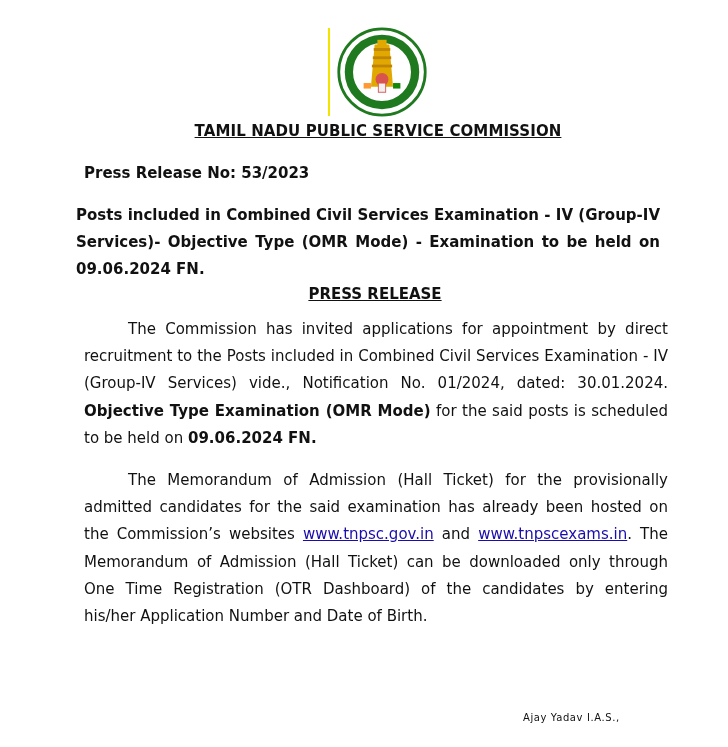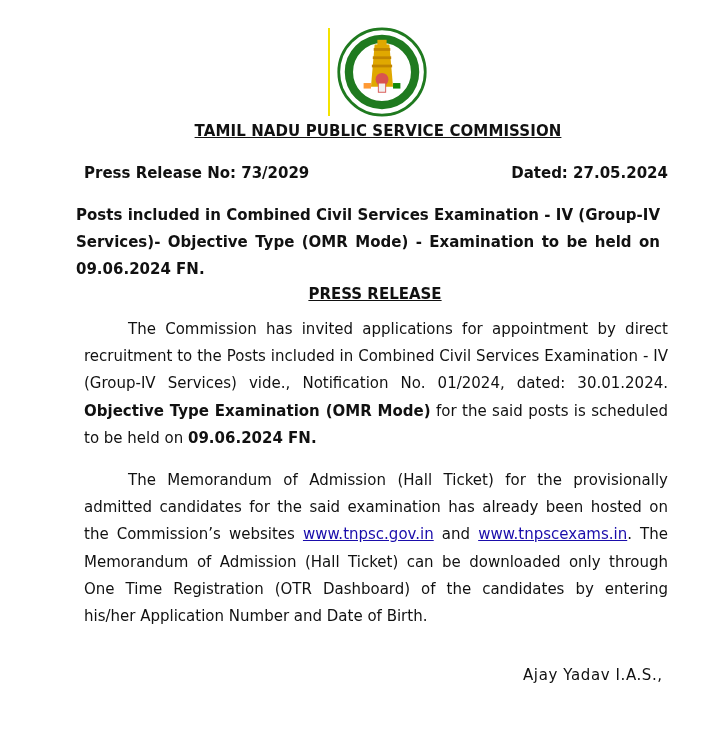--- a/index.html
+++ b/index.html
@@ -15,21 +15,21 @@
     .subject { position: absolute; top: 202px; left: 76px; width: 584px; font-weight: bold;
                font-size: 15px; line-height: 27px; text-align: justify; text-align-last: left; }
     .pr-heading { position: absolute; top: 285px; left: 0; width: 750px; text-align: center;
                   font-weight: bold; font-size: 15px; text-decoration: underline; }
     .para { position: absolute; left: 84px; width: 584px; font-size: 15px; line-height: 27.2px;
             text-align: justify; text-indent: 44px; }
     .para1 { top: 316px; }
     .para2 { top: 467px; }
     .para b { font-weight: bold; }
     .link { color: #1a0dab; text-decoration: underline; }
-    .sig-name { position: absolute; top: 666px; left: 523px; font-size: 15px; letter-spacing: 0.6px; }
+    .sig-name { position: absolute; top: 712px; left: 523px; font-size: 10px; letter-spacing: 0.6px; }
     .sig-title { position: absolute; top: 754px; left: 463px; font-size: 15px; }
   </style>
 </head>
 <body>
 
 <div class="logo-wrap">
   <div class="yellow-line"></div>
   <svg class="logo" viewBox="0 0 100 100">
     <circle cx="50" cy="50" r="47" fill="#ffffff" stroke="#1f7a1f" stroke-width="3"></circle>
     <circle cx="50" cy="50" r="36" fill="#ffffff" stroke="#1f7a1f" stroke-width="9"></circle>
@@ -44,22 +44,21 @@
     <rect x="46" y="62" width="8" height="10" fill="#f1f1f1" stroke="#d9534f" stroke-width="1"></rect>
 
     <rect x="30" y="62" width="8" height="6" fill="#ff9933"></rect>
     <rect x="62" y="62" width="8" height="6" fill="#138808"></rect>
   </svg>
 </div>
 
 <div class="title">TAMIL NADU PUBLIC SERVICE COMMISSION</div>
 
 <div class="ref-row">
-  <span>Press Release No: 73/2029</span>
-  <span>Dated: 27.05.2024</span>
+  <span>Press Release No: 53/2023</span>
 </div>
 
 <div class="subject">Posts included in Combined Civil Services Examination - IV (Group-IV Services)- Objective Type (OMR Mode) - Examination  to be held on 09.06.2024 FN.</div>
 
 <div class="pr-heading">PRESS RELEASE</div>
 
 <div class="para para1"><span>The Commission has invited applications for appointment by direct recruitment to the Posts included in Combined Civil Services Examination - IV (Group-IV Services) vide., Notification No. 01/2024, dated: 30.01.2024. </span><b>Objective Type Examination (OMR Mode)</b><span> for the said posts is scheduled to be held on </span><b>09.06.2024 FN.</b></div>
 
 <div class="para para2"><span>The Memorandum of Admission (Hall Ticket) for the provisionally admitted candidates for the said examination has already been hosted on the Commission’s websites </span><a class="link">www.tnpsc.gov.in</a><span> and </span><a class="link">www.tnpscexams.in</a><span>. The Memorandum of Admission (Hall Ticket) can be downloaded only through One Time Registration (OTR Dashboard) of the candidates by entering his/her Application Number and Date of Birth.</span></div>
 

